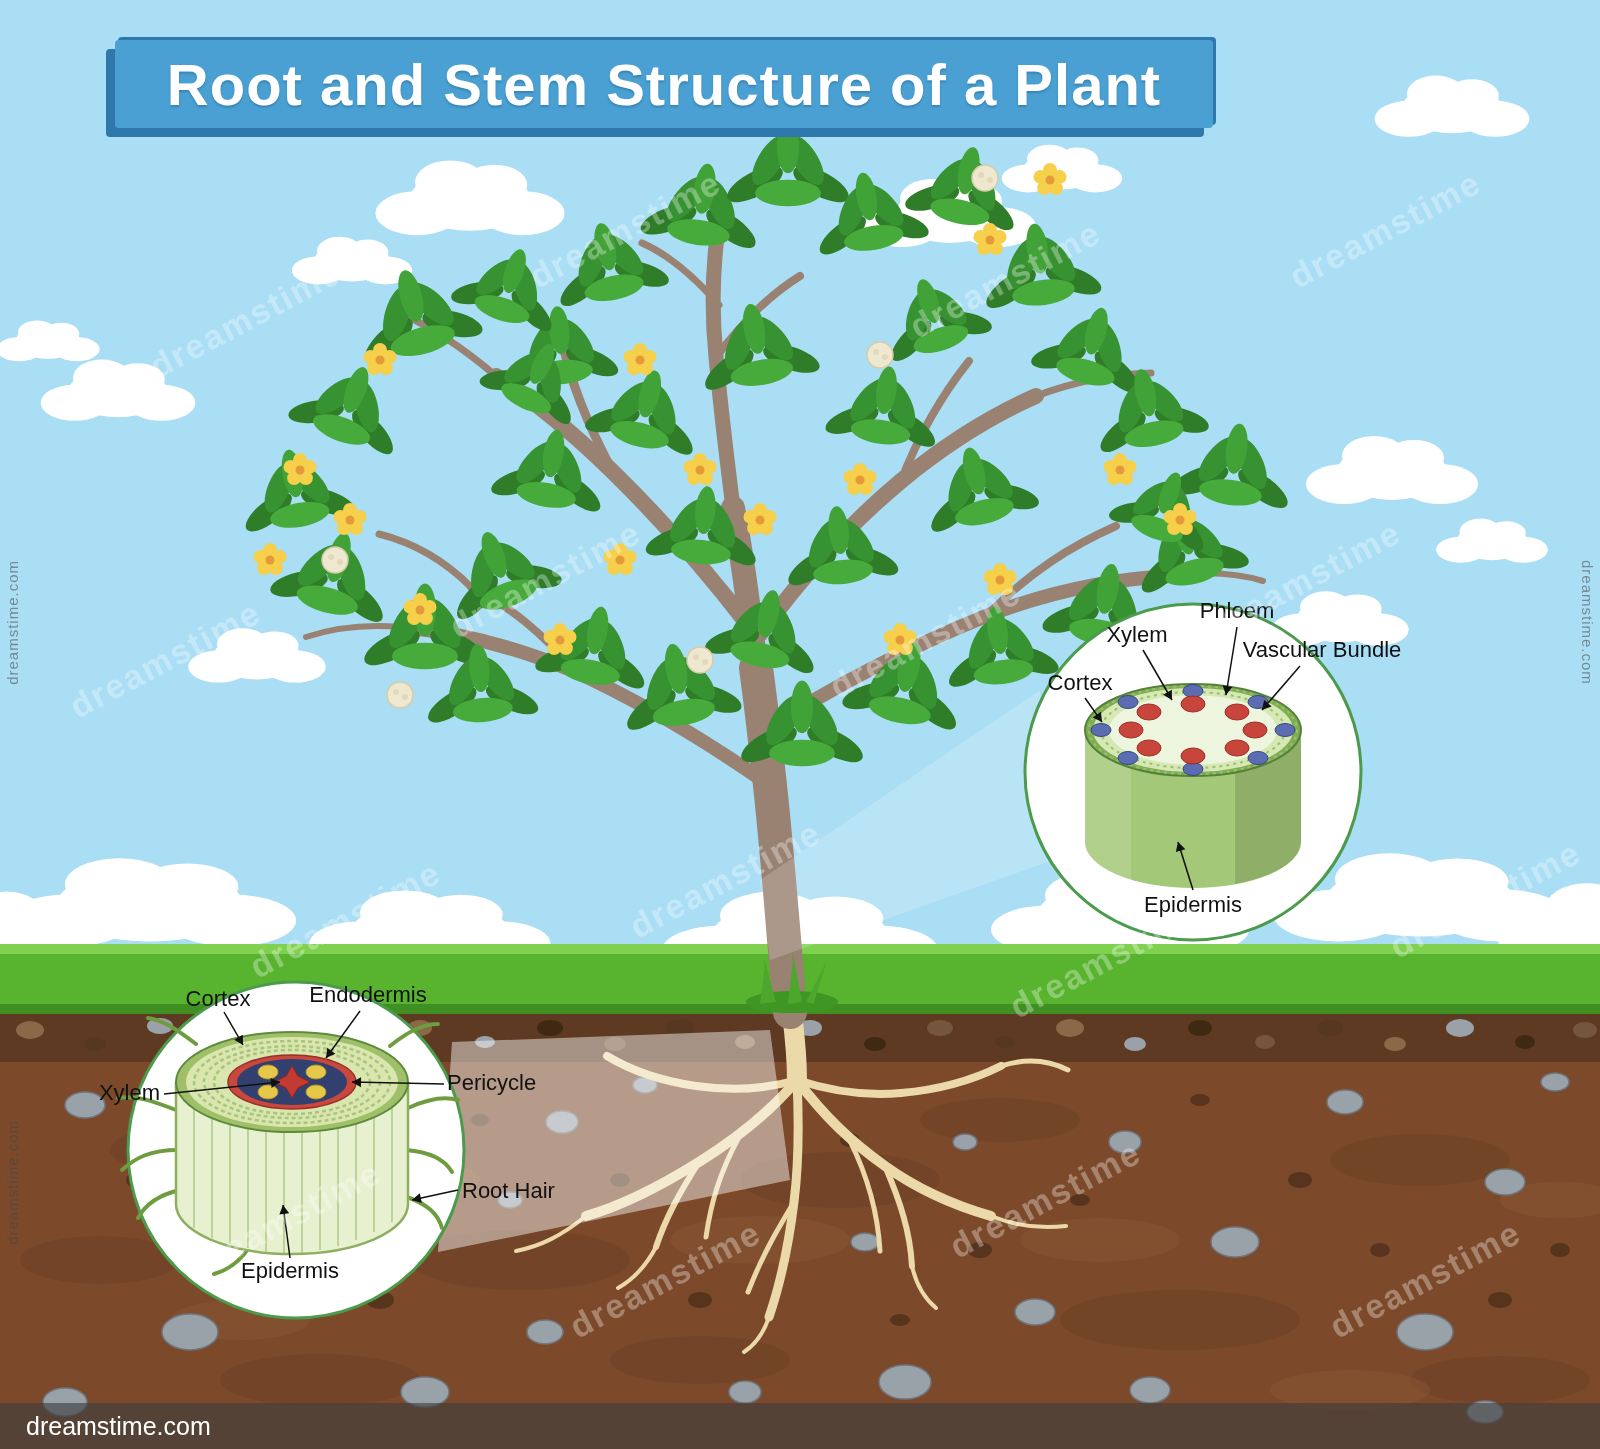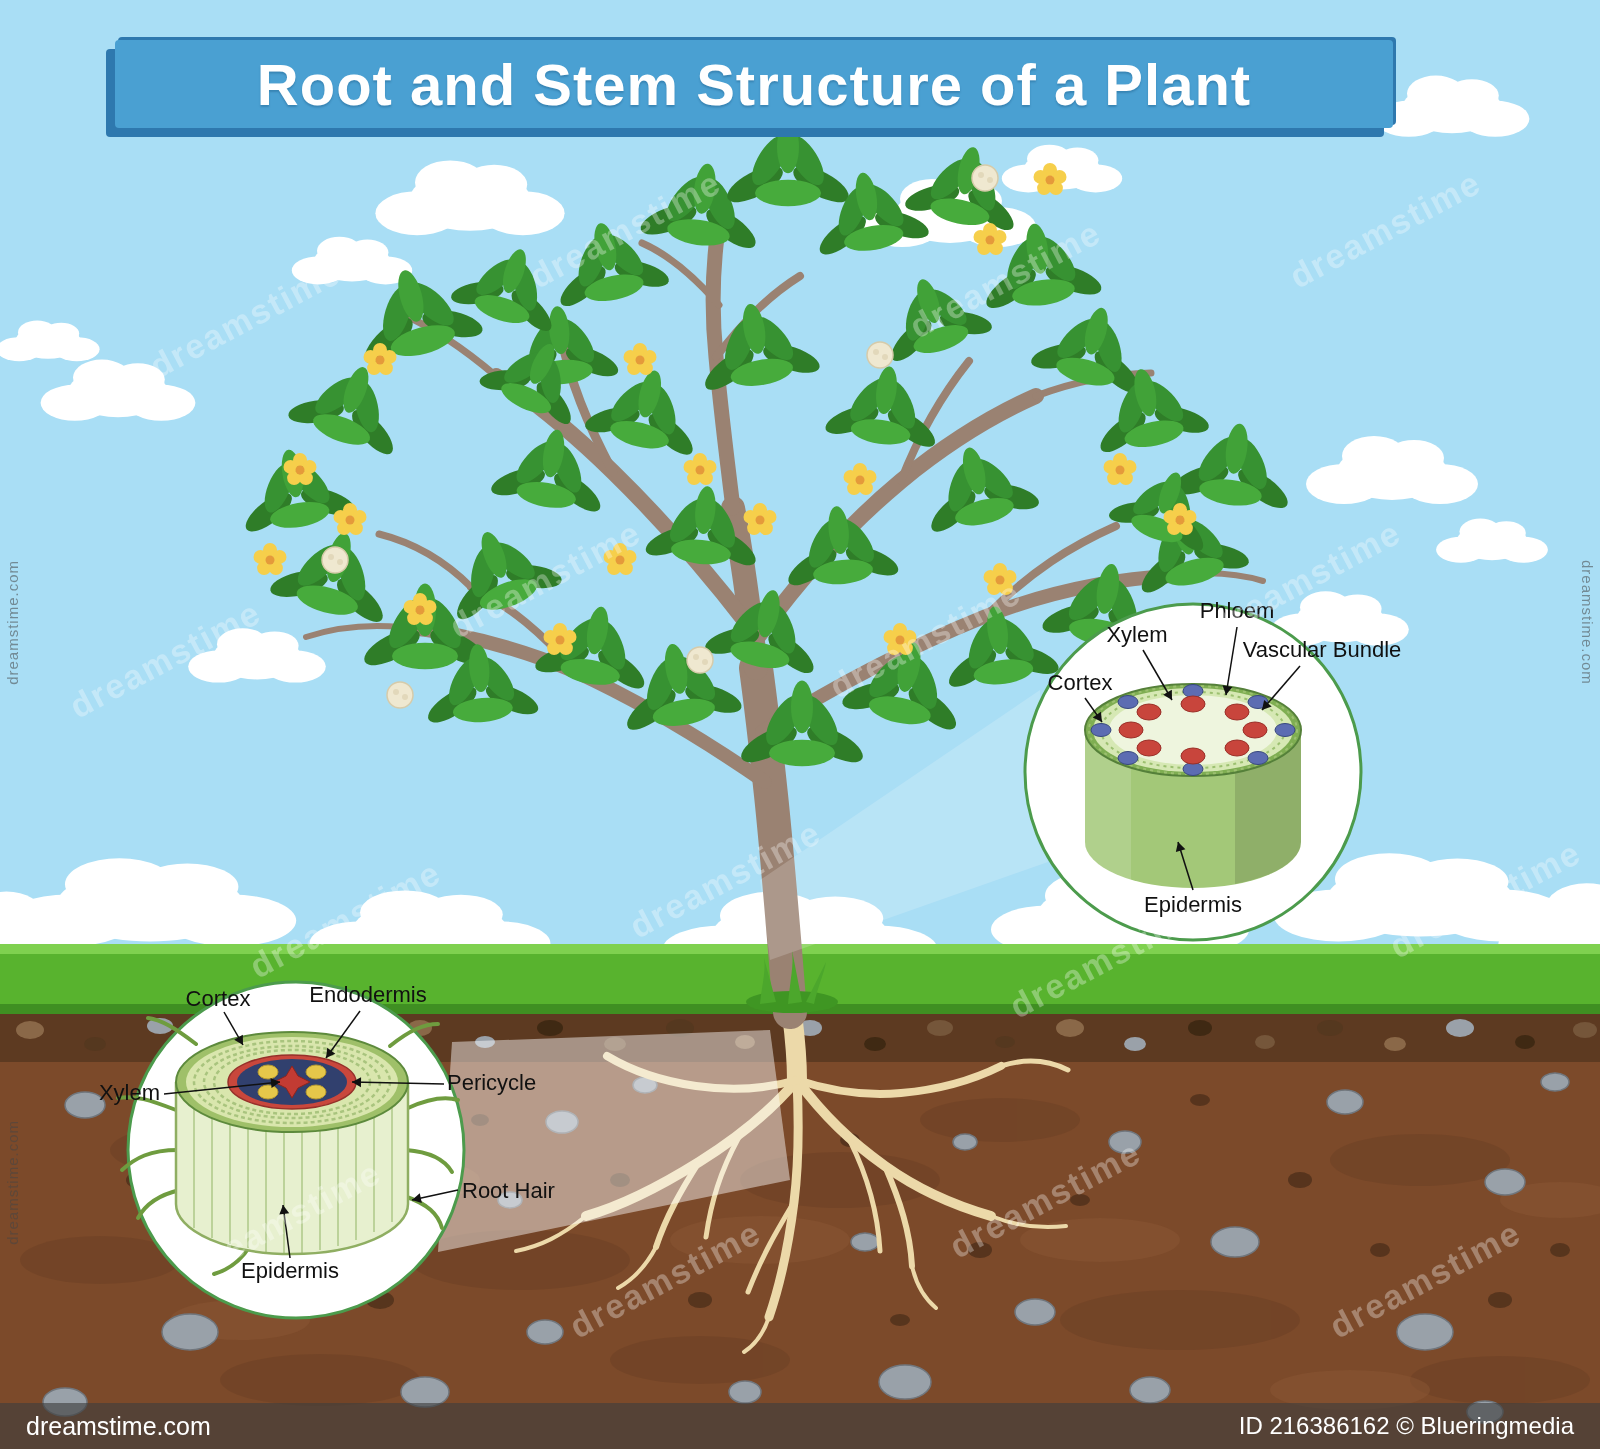--- a/index.html
+++ b/index.html
@@ -1,21 +1,21 @@
 <!DOCTYPE html>
 <html><head>
 <meta charset="utf-8">
 <style>
   html,body{margin:0;padding:0;background:#ffffff;}
   .stage{position:relative;width:1600px;height:1449px;overflow:hidden;
          font-family:"Liberation Sans",sans-serif;}
   .stage svg{position:absolute;left:0;top:0;}
   svg text{font-family:"Liberation Sans",sans-serif;font-size:22px;fill:#111;}
   .title-banner{position:absolute;left:115px;right:205px;top:40px;height:88px;
-      width:1278px;background:#4aa0d2;border-radius:4px;
+      width:1098px;background:#4aa0d2;border-radius:4px;
       box-shadow:-9px 9px 0 #2e78ae, 3px -3px 0 #2e78ae;
       display:flex;align-items:center;justify-content:center;z-index:20;}
   .title-banner h1{margin:0;color:#ffffff;font-size:58px;font-weight:bold;
       letter-spacing:1px;text-shadow:0 2px 2px rgba(0,50,90,.25);white-space:nowrap;}
   .wm{position:absolute;transform:rotate(-28deg);color:rgba(255,255,255,.32);
       font-size:34px;font-weight:bold;letter-spacing:2px;z-index:30;pointer-events:none;}
   .vwm{position:absolute;writing-mode:vertical-rl;color:rgba(70,70,70,.55);
       font-size:15px;letter-spacing:1px;z-index:30;pointer-events:none;}
   .vwm.flip{transform:rotate(180deg);}
   .footer-bar{position:absolute;left:0;right:0;bottom:0;height:46px;
@@ -452,16 +452,15 @@
   <span class="wm" style="left:560px;top:1260px">dreamstime</span>
   <span class="wm" style="left:940px;top:1180px">dreamstime</span>
   <span class="wm" style="left:1320px;top:1260px">dreamstime</span>
 
   <span class="vwm flip" style="left:4px;top:560px">dreamstime.com</span>
   <span class="vwm flip" style="left:4px;top:1120px">dreamstime.com</span>
   <span class="vwm" style="right:4px;top:560px">dreamstime.com</span>
 
   <div class="footer-bar">
     <span>dreamstime.com</span>
-    <span class="credit">ID 216386162 © Blueringmedia</span>
   </div>
 
 </div>
 
 </body></html>

